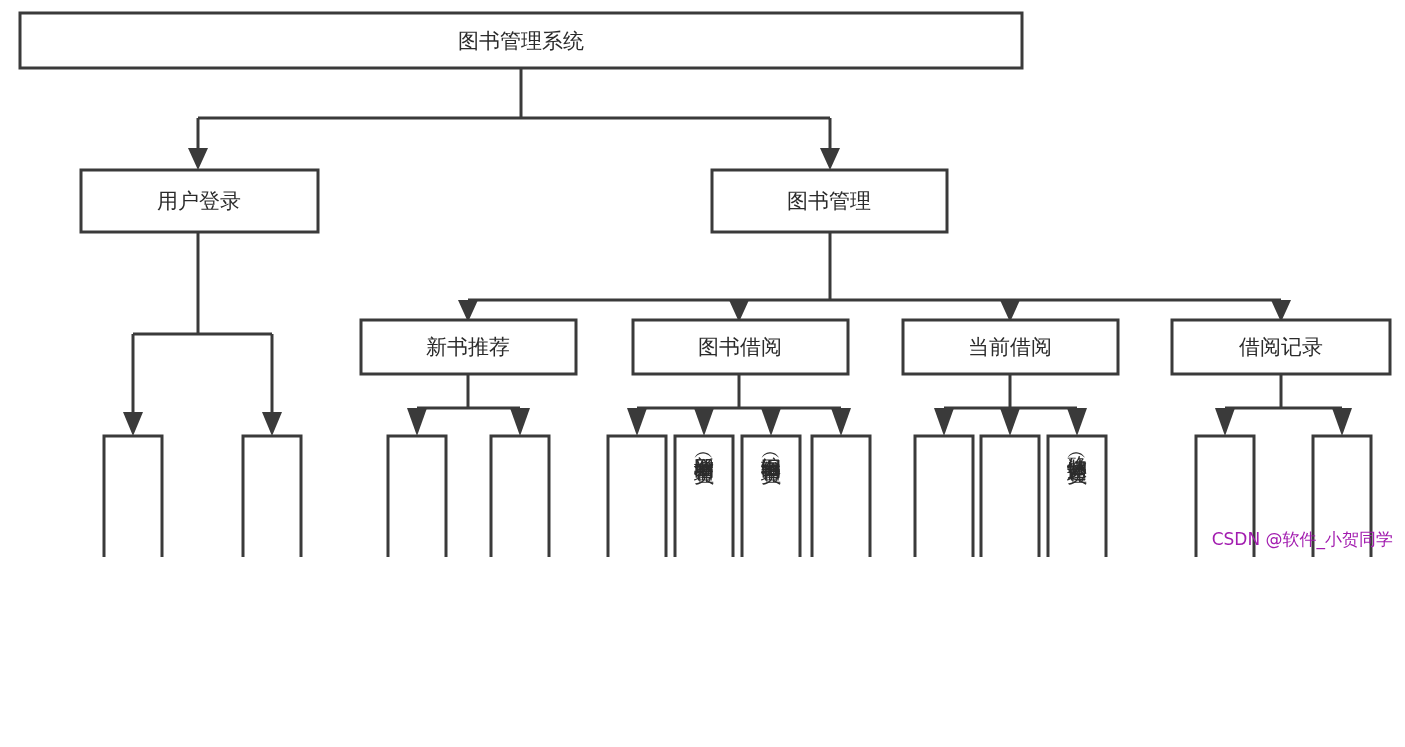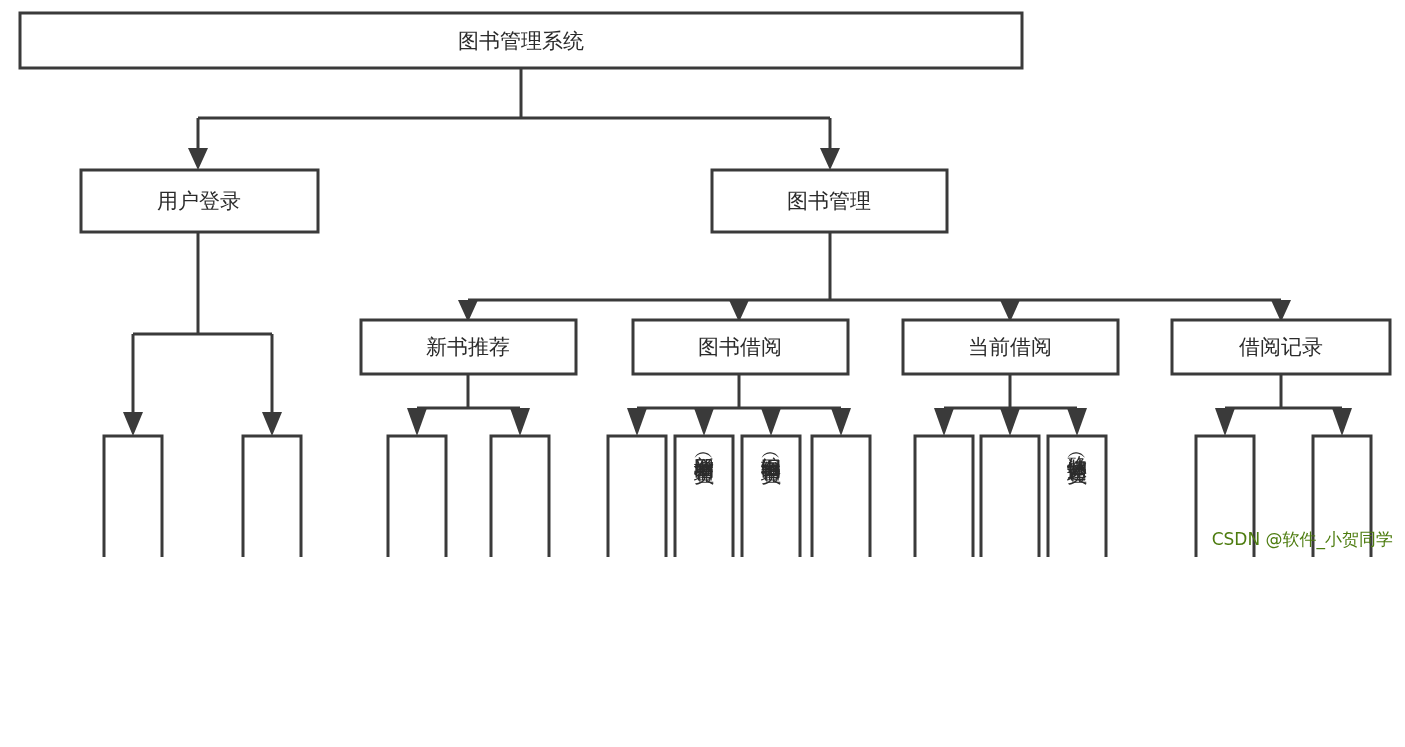--- a/index.html
+++ b/index.html
@@ -64,21 +64,21 @@
     letter-spacing: 1.5px;
     text-align: center;
     white-space: nowrap;
   }
   .watermark {
     position: absolute;
     right: 12px;
     bottom: 6px;
     font-family: "DejaVu Sans", "Liberation Sans", sans-serif;
     font-size: 17px;
-    color: #4d7c0f;
+    color: #a21caf;
     white-space: nowrap;
     pointer-events: none;
   }
 </style>
 </head>
 <body>
 
 <div id="diagram-root">
 
   <svg class="diagram-canvas" viewBox="0 0 1405 747" xmlns="http://www.w3.org/2000/svg">

